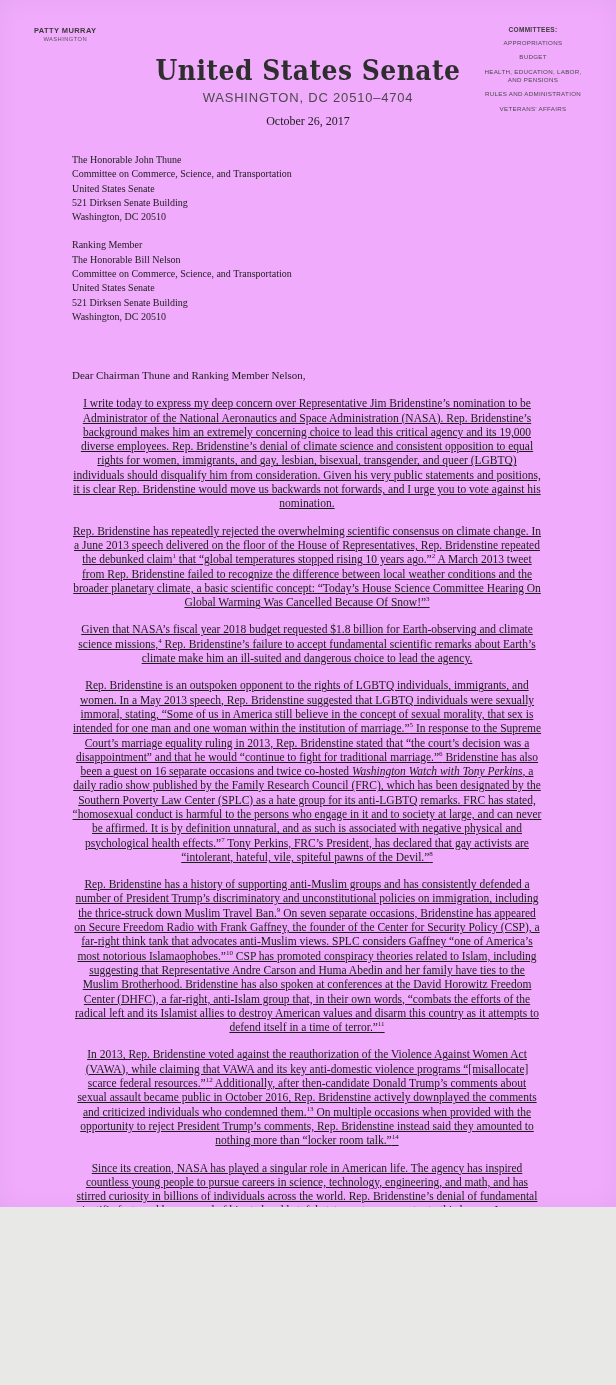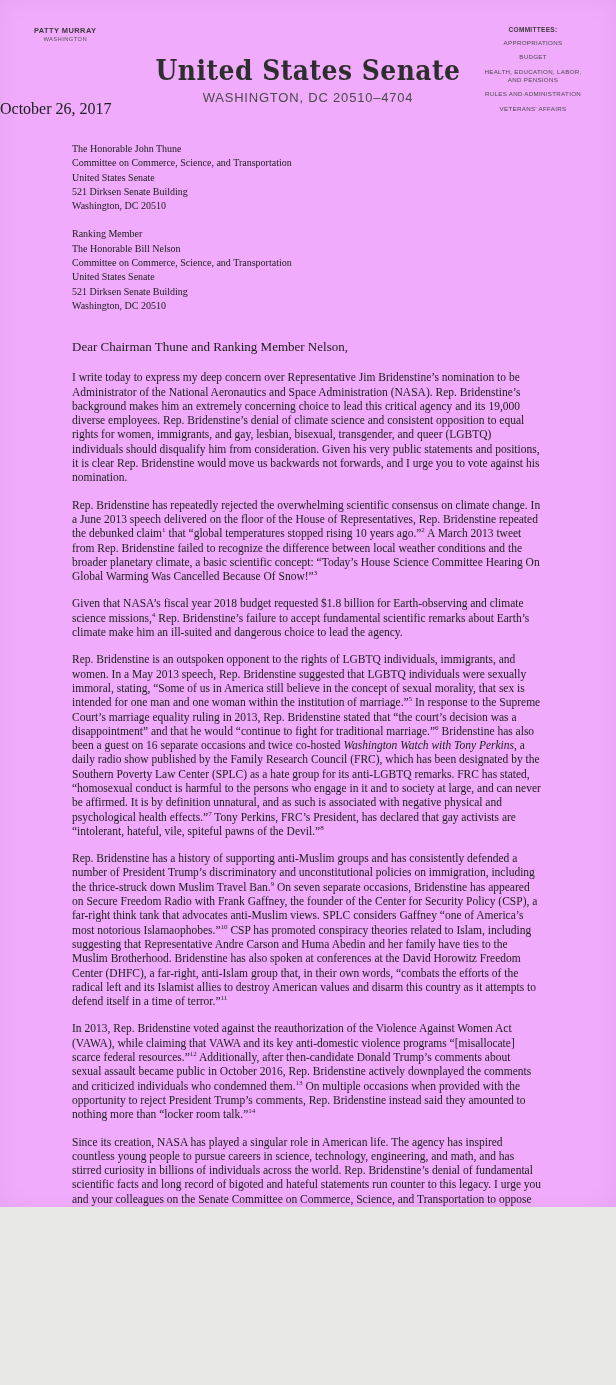--- a/index.html
+++ b/index.html
@@ -36,32 +36,33 @@
   }
   .committees {
     position: absolute; right: 18px; top: 26px; width: 130px;
     text-align: center;
     font-family: "Liberation Sans", sans-serif;
     color: #4a4a4a;
   }
   .committees-label { font-size: 6.5px; font-weight: bold; letter-spacing: 0.3px; color: #3a3a3a; }
   .committees-list div { font-size: 6.2px; letter-spacing: 0.3px; margin-top: 6px; white-space: pre-line; line-height: 1.35; }
   
-  .date { text-align: left; font-size: 16px; }
+  .date { text-align: center; font-size: 12px; margin-top: 14px; }
   
   .content { padding: 0 58px 0 72px; }
   .recipients { margin-top: 24px; }
   .addr { margin-bottom: 14px; font-size: 10px; line-height: 14.3px; }
-  .salutation { margin-top: 26px; font-size: 13px; }
+  .salutation { margin-top: 45px; font-size: 11px; }
   .body { margin-top: 15px; }
   .body p {
     margin: 0 16px 13px 0;
     font-size: 11.5px;
     line-height: 14.3px;
-    text-align: left;
+    text-align: center;
+    text-decoration: underline;
   }
   .body p sup { font-size: 7px; line-height: 0; vertical-align: super; }
   .body p em { font-style: italic; }
   
   .closing { margin-left: 214px; margin-top: 27px; font-size: 11.5px; }
   .valediction { margin-left: 4px; }
   .signature { margin: 4px 0 -10px -4px; }
   .signer { line-height: 14.5px; }
 </style>
 </head>

